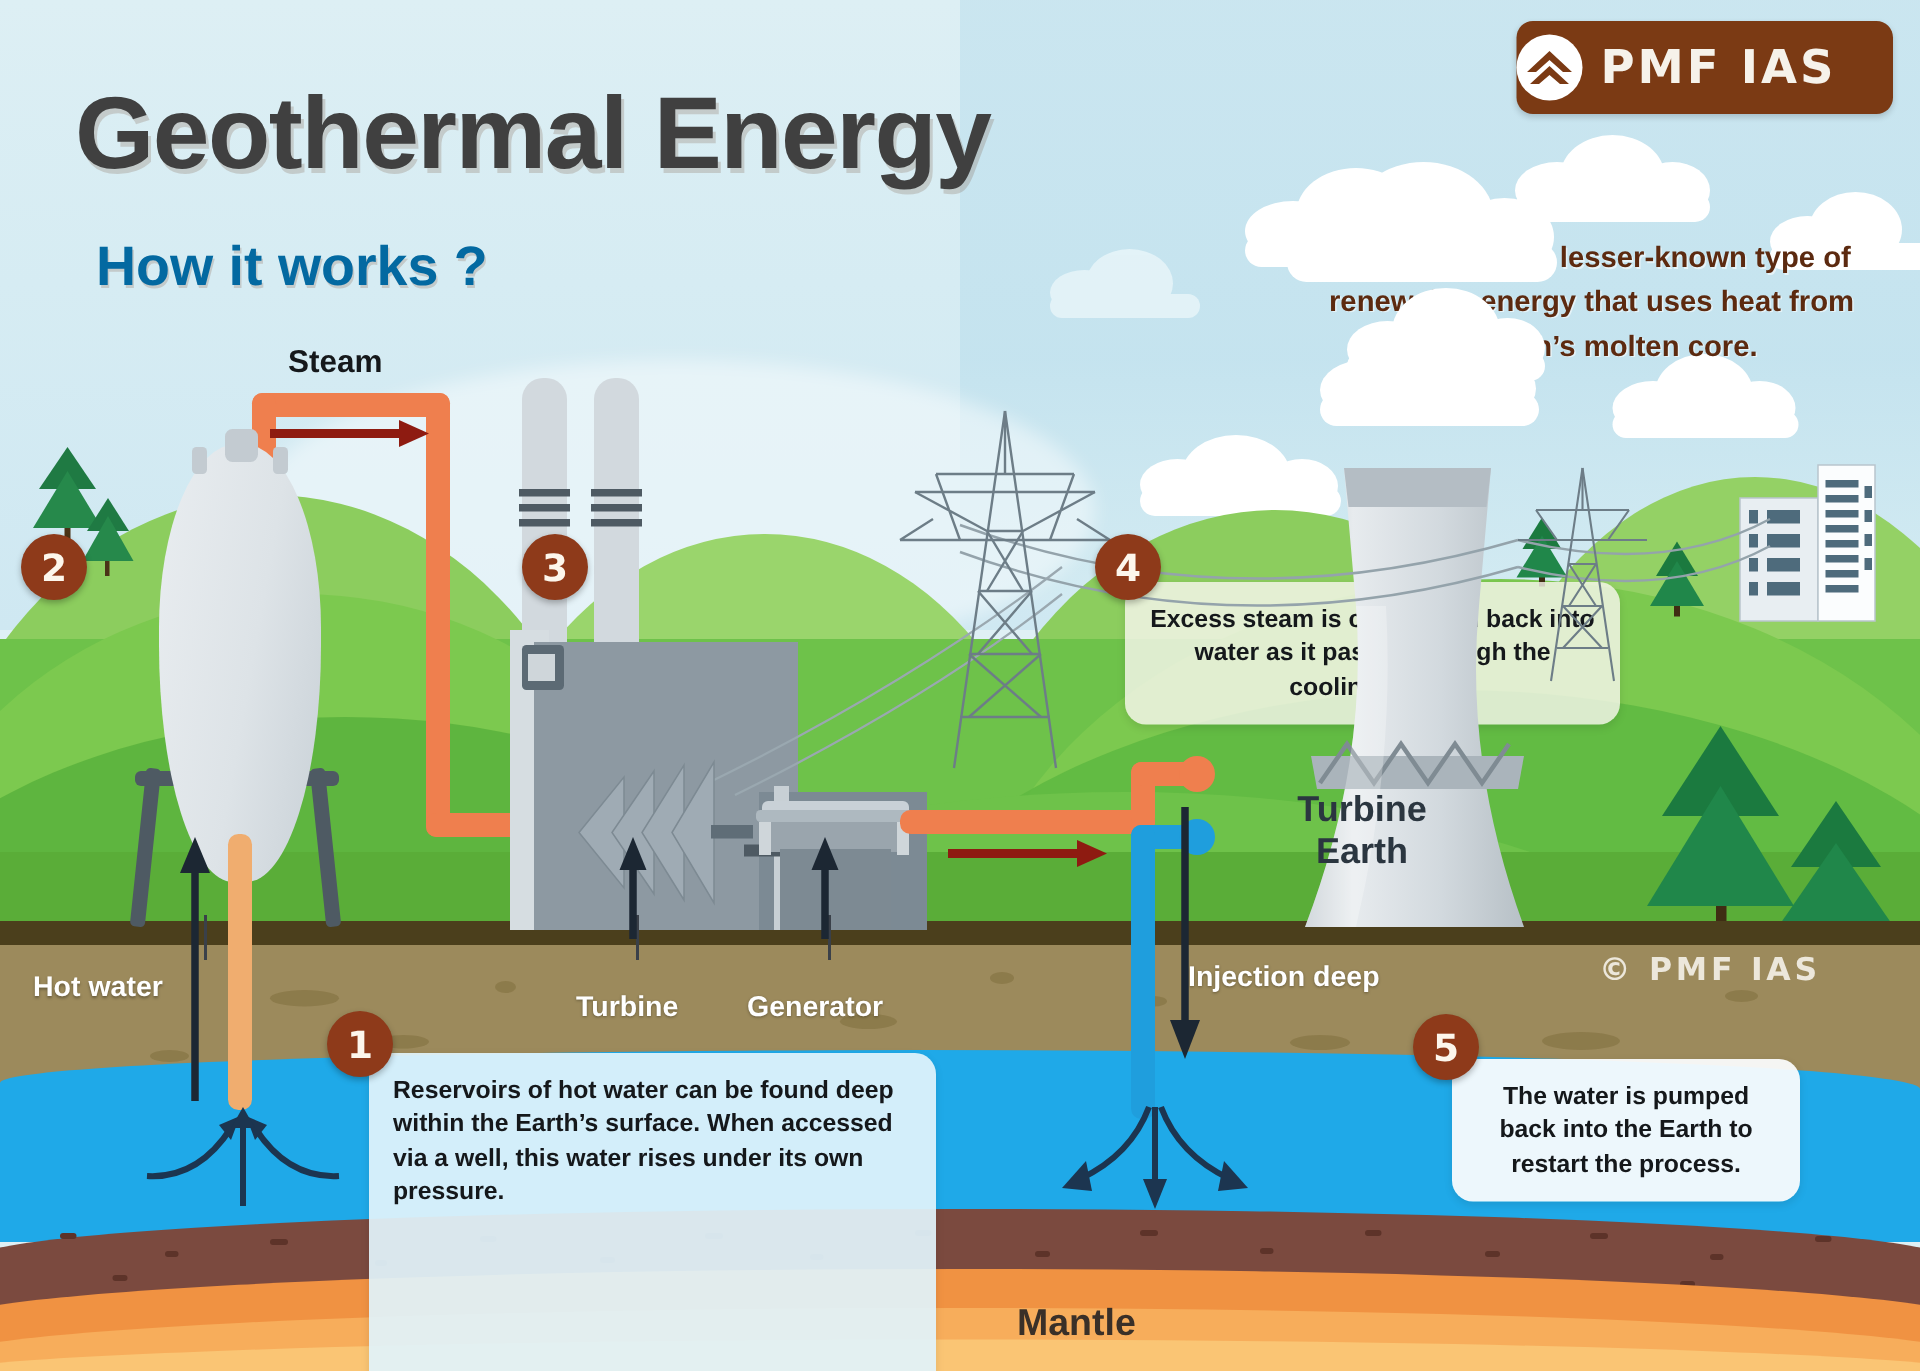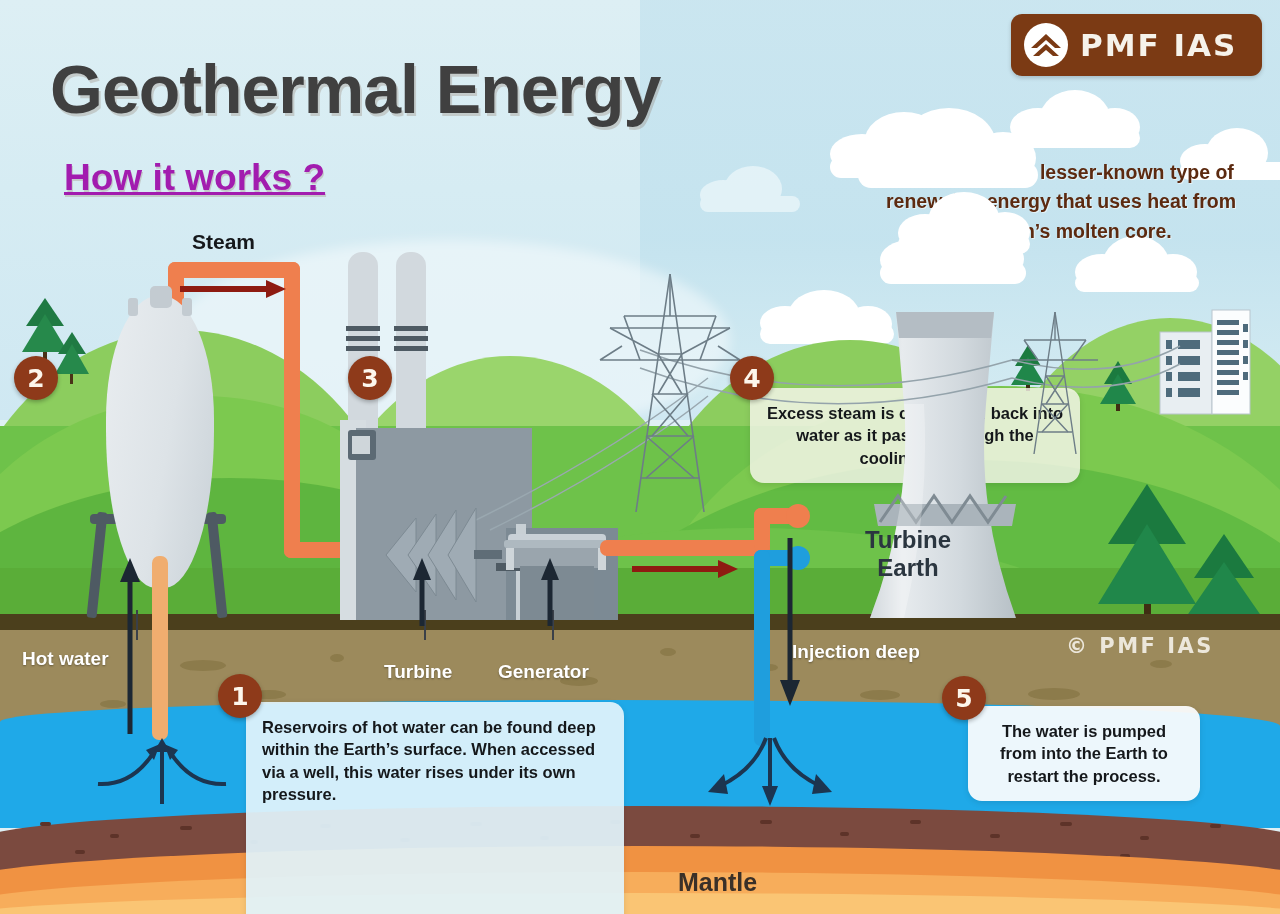--- a/index.html
+++ b/index.html
@@ -75,36 +75,35 @@
     font-family:"DejaVu Sans", sans-serif;
   }
   .maintitle {
     position:absolute; left:50px; top:55px;
     font-size:68px; font-weight:bold; color:#404040;
     letter-spacing:-1px; line-height:1;
     text-shadow:2px 3px 0 rgba(120,80,60,.22);
   }
   .subtitle {
     position:absolute; left:64px; top:157px;
-    font-size:37px; font-weight:bold; color:#a21caf;
+    font-size:37px; font-weight:bold; color:#0369a1;
     text-shadow:1px 2px 0 rgba(140,100,80,.25);
-    text-decoration:underline;
   }
   .intro {
     position:absolute; left:870px; top:158px; width:382px;
     text-align:center; font-size:19.5px; font-weight:bold;
     color:#5c2a10; line-height:1.5;
     text-shadow:1px 1px 0 rgba(255,255,255,.55);
   }
 
   
   .logo {
     position:absolute; left:1011px; top:14px; width:251px; height:62px;
     background:#7b3a14; border-radius:11px;
-    display:flex; align-items:center; gap:12px; padding-left:13px;
+    display:flex; align-items:center; gap:12px; 
     box-shadow:0 2px 4px rgba(0,0,0,.18);
   }
   .logo-mark {
     width:44px; height:44px; border-radius:50%; background:#fff;
     display:flex; align-items:center; justify-content:center; flex:0 0 auto;
   }
   .logo-text {
     color:#f6f2ea; font-size:31px; font-weight:bold; letter-spacing:2px;
     font-family:"DejaVu Sans", sans-serif;
   }
@@ -534,21 +533,21 @@
     <span>Excess steam is condensed back into water as it passes through the <b>cooling tower</b>.</span>
   </div>
   <div class="badge" style="left:730px;top:356px;">4</div>
 
   <div class="callout sky" style="left:246px;top:702px;width:378px;">
     <span>Reservoirs of <b>hot water</b> can be found deep within the Earth’s surface. When accessed via a well, this water rises under its own pressure.</span>
   </div>
   <div class="badge" style="left:218px;top:674px;">1</div>
 
   <div class="callout white" style="left:968px;top:706px;width:232px;">
-    <span>The <b>water is pumped from into the Earth</b> to restart the process.</span>
+    <span>The <b>water is pumped back into the Earth</b> to restart the process.</span>
   </div>
   <div class="badge" style="left:942px;top:676px;">5</div>
 
   <div class="maintitle">Geothermal Energy</div>
   <div class="subtitle">How it works ?</div>
   <div class="intro">Geothermal is a lesser-known type of renewable energy that uses heat from the Earth’s molten core.</div>
 
   <div class="logo">
     <span class="logo-mark">
       <svg width="32" height="26" viewBox="0 0 32 26">

